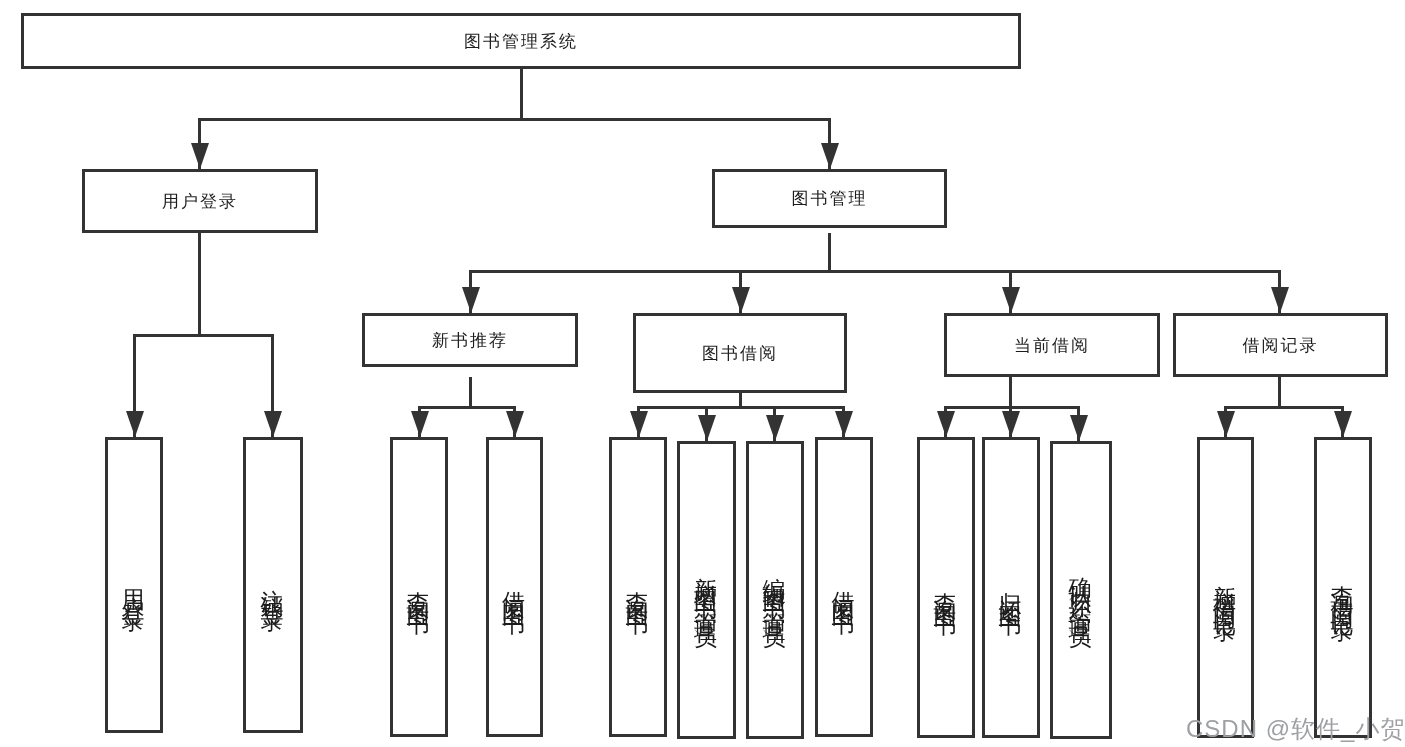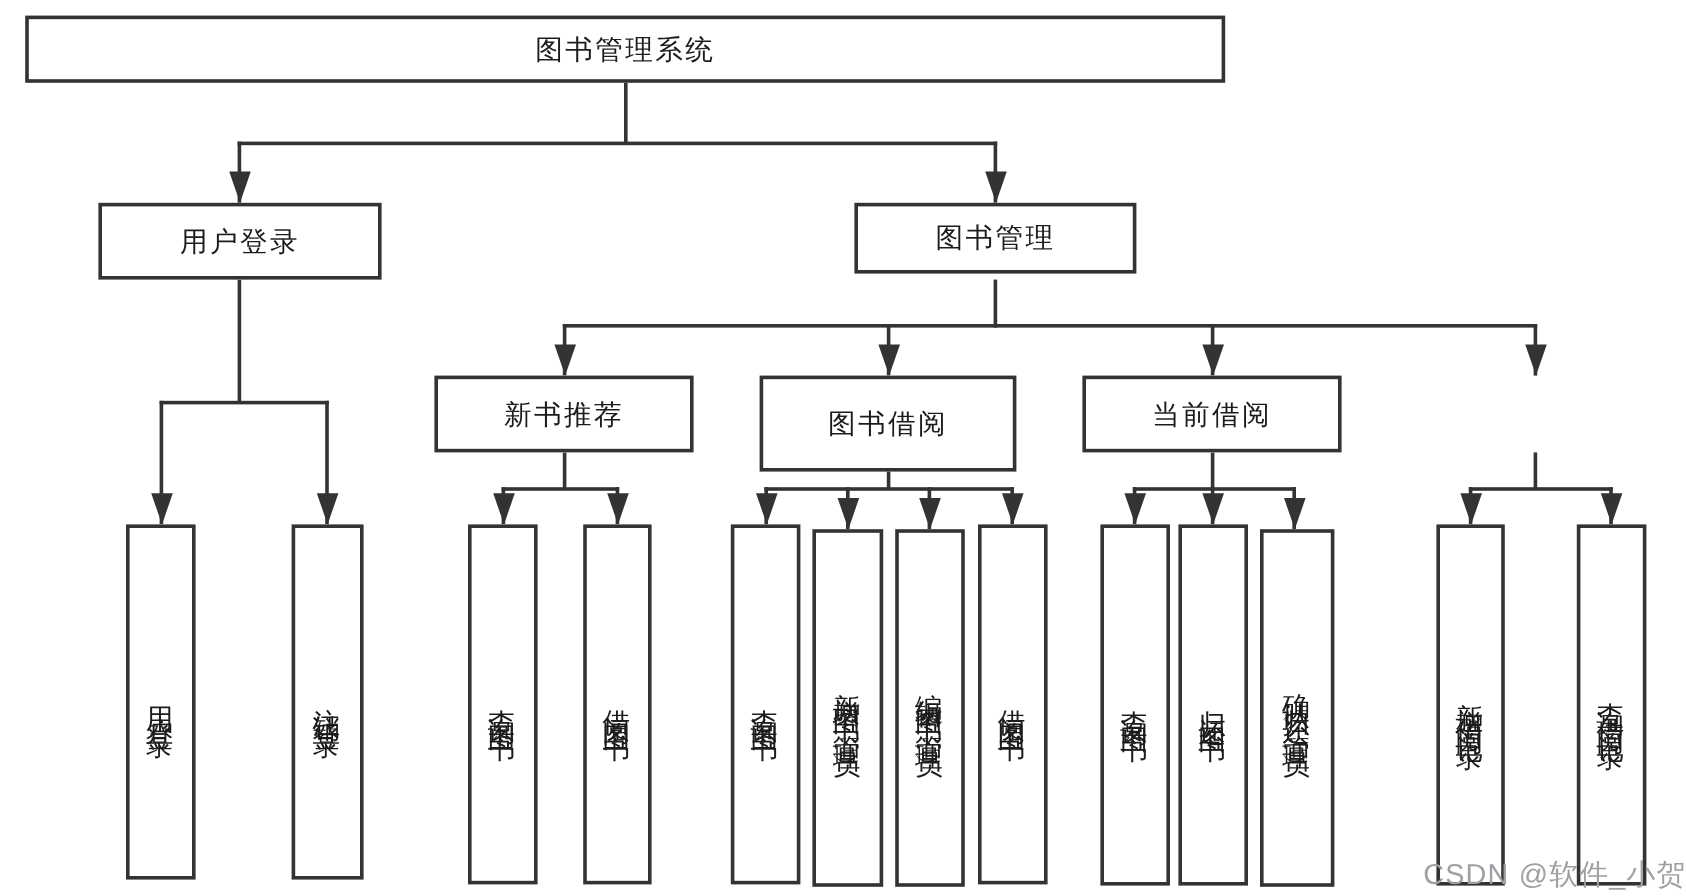--- a/index.html
+++ b/index.html
@@ -4,21 +4,21 @@
 <title>图书管理系统</title>
 <style>
   html,body{margin:0;padding:0;background:#fff;}
   .stage{
     position:relative;width:1405px;height:747px;background:var(--background,#fff);
     font-family:"Liberation Sans",sans-serif;overflow:hidden;
   }
   .box{
     position:absolute;box-sizing:border-box;border:3px solid var(--line,#333);
     background:#fff;display:flex;align-items:center;justify-content:center;
-    color:var(--text,#1c1c1c);font-size:23px;letter-spacing:2px;text-align:center;
+    color:var(--text,#1c1c1c);font-size:17px;letter-spacing:2px;text-align:center;
     z-index:2;white-space:nowrap;
   }
   .vbox{
     writing-mode:vertical-rl;text-orientation:mixed;
     font-size:23px;letter-spacing:7px;white-space:normal;
   }
   .hline{position:absolute;height:3px;background:var(--line,#333);z-index:1;}
   .vline{position:absolute;width:3px;background:var(--line,#333);z-index:1;}
   .drop{position:absolute;width:3px;background:var(--line,#333);z-index:1;}
   .drop::after{
@@ -74,23 +74,24 @@
   <div class="vline" style="left:1278px;top:377px;height:31px"></div>
   <div class="hline" style="left:1224px;top:406px;width:120px"></div>
   <div class="drop" style="left:1224px;top:406px;height:31px"></div>
   <div class="drop" style="left:1341px;top:406px;height:31px"></div>
 
   <div class="box" style="left:21px;top:13px;width:1000px;height:56px">图书管理系统</div>
 
   <div class="box" style="left:82px;top:169px;width:236px;height:64px">用户登录</div>
   <div class="box" style="left:712px;top:169px;width:235px;height:59px">图书管理</div>
 
-  <div class="box" style="left:362px;top:313px;width:216px;height:64px">新书推荐</div>
+  <div class="box" style="left:362px;top:313px;width:216px;height:54px">新书推荐</div>
   <div class="box" style="left:633px;top:313px;width:214px;height:80px">图书借阅</div>
-  <div class="box" style="left:902px;top:313px;width:216px;height:64px">当前借阅</div>
+  <div class="box" style="left:944px;top:313px;width:216px;height:64px">当前借阅</div>
+  <div class="box" style="left:1173px;top:313px;width:215px;height:64px">借阅记录</div>
 
   <div class="box vbox" style="left:105px;top:437px;width:58px;height:296px">用户登录</div>
   <div class="box vbox" style="left:243px;top:437px;width:60px;height:296px">注销登录</div>
 
   <div class="box vbox" style="left:390px;top:437px;width:58px;height:300px">查询图书</div>
   <div class="box vbox" style="left:486px;top:437px;width:57px;height:300px">借阅图书</div>
 
   <div class="box vbox" style="left:609px;top:437px;width:58px;height:300px">查询图书</div>
   <div class="box vbox" style="left:677px;top:441px;width:59px;height:298px">新增图书（管理员）</div>
   <div class="box vbox" style="left:746px;top:441px;width:58px;height:298px">编辑图书（管理员）</div>

